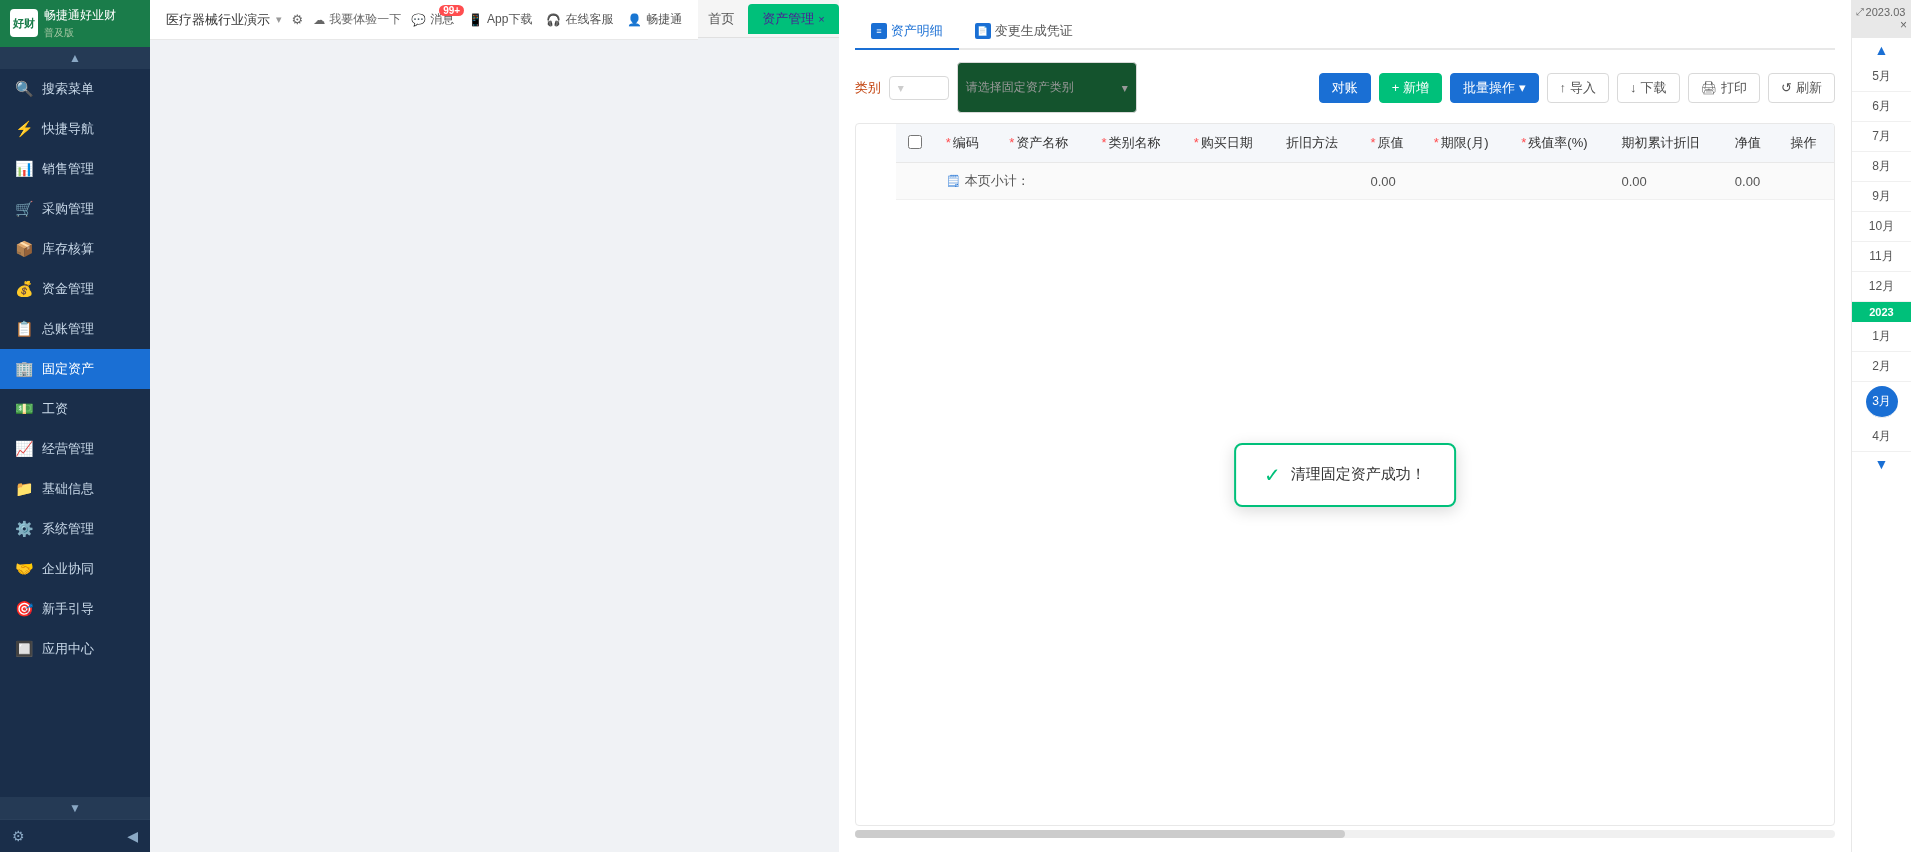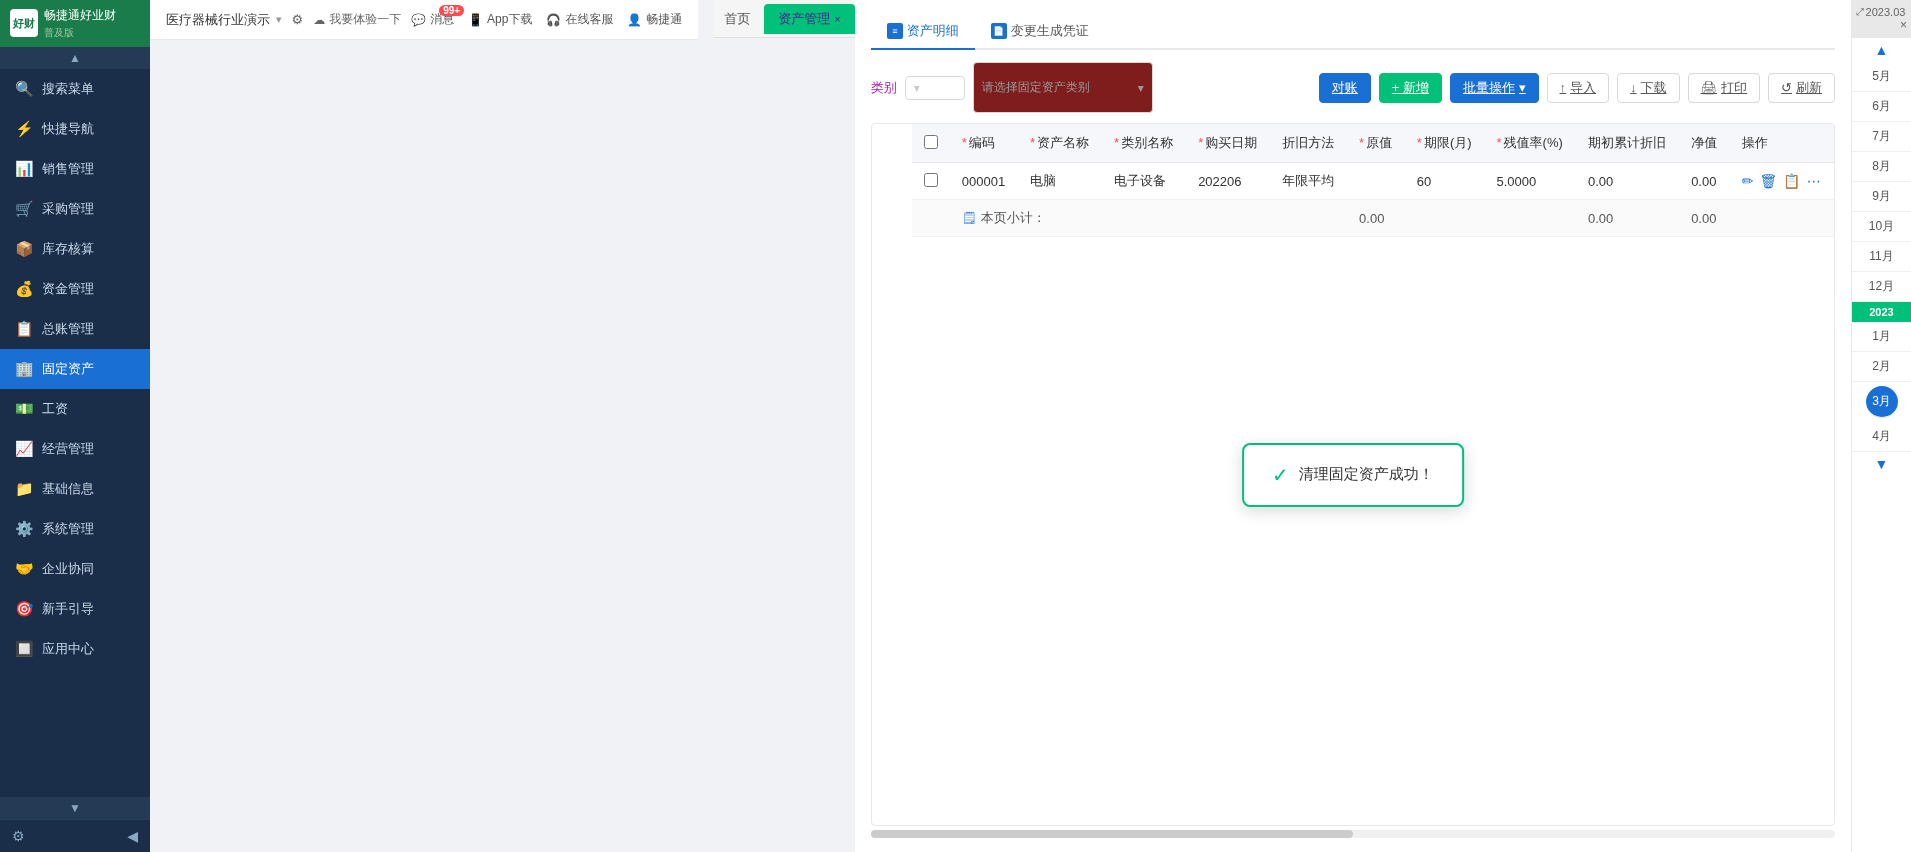--- a/index.html
+++ b/index.html
@@ -93,21 +93,20 @@
 
     
     .tab-bar {
       background: #f5f5f5;
       display: flex;
       align-items: center;
       padding: 0 0;
       border-bottom: 1px solid #e0e0e0;
       gap: 4px;
       height: 38px;
-      margin-left: 16px;
     }
     .tab-item {
       display: flex; align-items: center; gap: 4px;
       padding: 6px 14px;
       cursor: pointer;
       font-size: 13px;
       color: #555;
       border-radius: 4px 4px 0 0;
     }
     .tab-item.active {
@@ -155,35 +154,35 @@
     
     .toolbar {
       display: flex;
       align-items: center;
       justify-content: space-between;
       margin-bottom: 10px;
     }
     .toolbar-left { display: flex; align-items: center; gap: 8px; }
     .toolbar-right { display: flex; align-items: center; gap: 8px; }
 
-    .filter-label { color: #a21caf; font-size: 13px; }
+    .filter-label { color: #c2410c; font-size: 13px; }
     .filter-select {
       display: flex; align-items: center; gap: 4px;
       border: 1px solid #d9d9d9; border-radius: 4px;
       padding: 4px 8px; background: white; cursor: pointer; min-width: 60px; font-size: 12px; color: #555;
     }
     .filter-input {
       display: flex; align-items: center; gap: 4px;
       border: 1px solid #d9d9d9; border-radius: 4px;
-      padding: 16px 8px; background: #7f1d1d; cursor: pointer; min-width: 180px; font-size: 12px; color: #999;
+      padding: 16px 8px; background: #14532d; cursor: pointer; min-width: 180px; font-size: 12px; color: #999;
     }
 
     .btn {
       display: flex; align-items: center; gap: 4px;
-      padding: 5px 12px; border-radius: 4px; cursor: pointer; font-size: 13px; border: 1px solid transparent; text-decoration: underline;
+      padding: 5px 12px; border-radius: 4px; cursor: pointer; font-size: 13px; border: 1px solid transparent;
     }
     .btn-primary { background: #1a6fd4; color: white; border-color: #1a6fd4; }
     .btn-green { background: #00c07a; color: white; border-color: #00c07a; }
     .btn-default { background: white; color: #555; border-color: #d9d9d9; }
     .btn-batch { background: #1a6fd4; color: white; border-color: #1a6fd4; }
 
     
     .table-container { flex: 1; overflow: auto; border: 1px solid #e8e8e8; border-radius: 4px; padding-left: 40px; }
     table { width: 100%; border-collapse: collapse; font-size: 13px; }
     thead tr { background: #f5f7fa; }
@@ -463,43 +462,20 @@
                 <th><span>折旧方法</span></th>
                 <th><span class="required">*</span><span>原值</span></th>
                 <th><span class="required">*</span><span>期限(月)</span></th>
                 <th><span class="required">*</span><span>残值率(%)</span></th>
                 <th><span>期初累计折旧</span></th>
                 <th><span>净值</span></th>
                 <th><span>操作</span></th>
               </tr>
             </thead>
             <tbody>
-              <tr class="table-row">
-                <td class="checkbox-cell">
-                  <input type="checkbox" style="">
-                </td>
-                <td>000001</td>
-                <td>电脑</td>
-                <td>电子设备</td>
-                <td>202206</td>
-                <td>年限平均</td>
-                <td></td>
-                <td>60</td>
-                <td>5.0000</td>
-                <td>0.00</td>
-                <td>0.00</td>
-                <td>
-                  <div class="action-icons">
-                    <span class="action-icon">✏</span>
-                    <span class="action-icon">🗑</span>
-                    <span class="action-icon">📋</span>
-                    <span class="action-icon">⋯</span>
-                  </div>
-                </td>
-              </tr>
               <tr class="subtotal-row">
                 <td></td>
                 <td colspan="5">
                   <span style="color:#1a6fd4; font-size:12px;">🗒</span>
                   <span>本页小计：</span>
                 </td>
                 <td>0.00</td>
                 <td></td>
                 <td></td>
                 <td>0.00</td>

